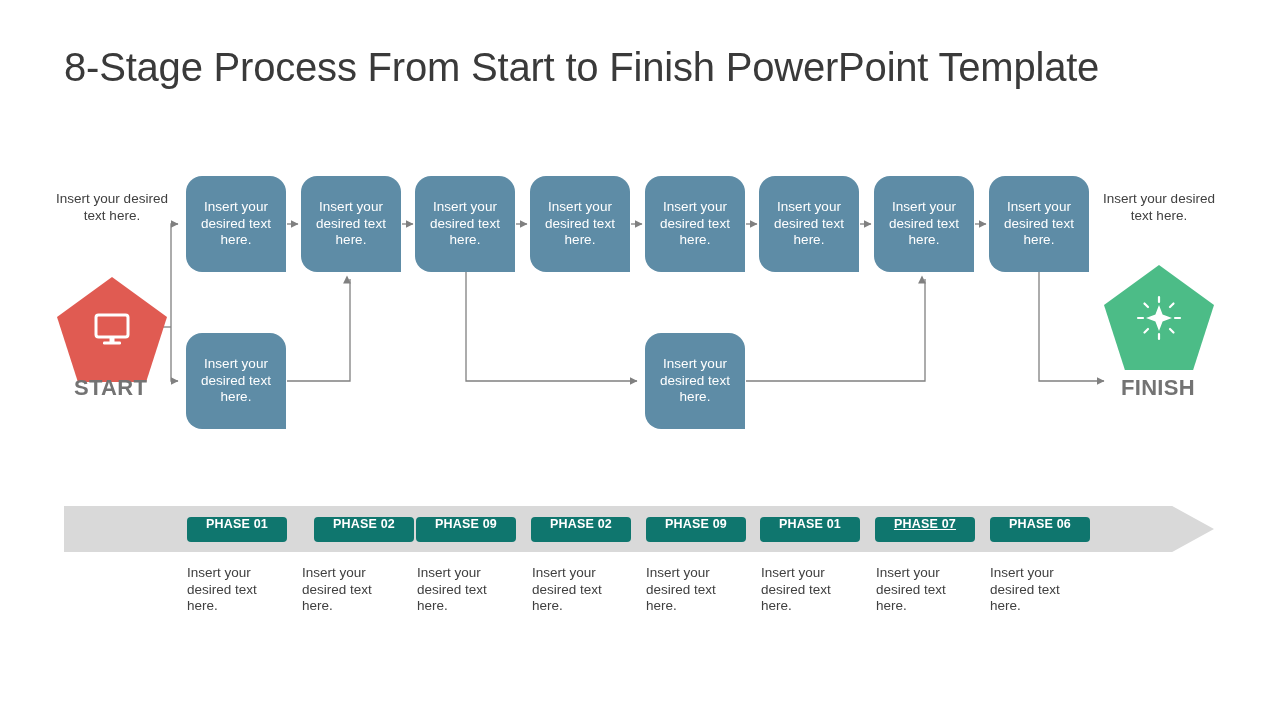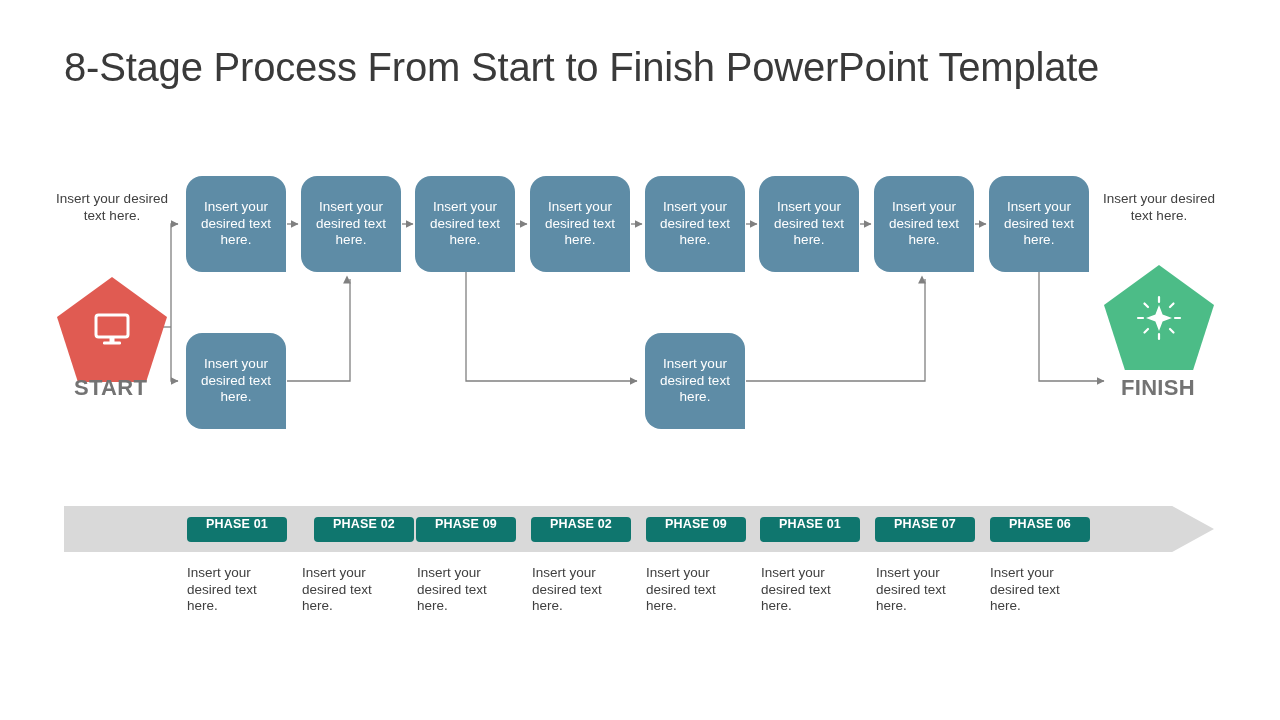--- a/index.html
+++ b/index.html
@@ -279,21 +279,21 @@
     </div>
     <div class="phase-pill" style="left:467px;">
       <span>PHASE 02</span>
     </div>
     <div class="phase-pill" style="left:582px;">
       <span>PHASE 09</span>
     </div>
     <div class="phase-pill" style="left:696px;">
       <span>PHASE 01</span>
     </div>
-    <div class="phase-pill" style="left:811px;">
+    <div class="phase-pill" style="left:811px;text-decoration:underline;">
       <span>PHASE 07</span>
     </div>
     <div class="phase-pill" style="left:926px;">
       <span>PHASE 06</span>
     </div>
   </div>
 
   <div class="phase-caption" style="left:187px;">Insert your desired text here.</div>
   <div class="phase-caption" style="left:302px;">Insert your desired text here.</div>
   <div class="phase-caption" style="left:417px;">Insert your desired text here.</div>

